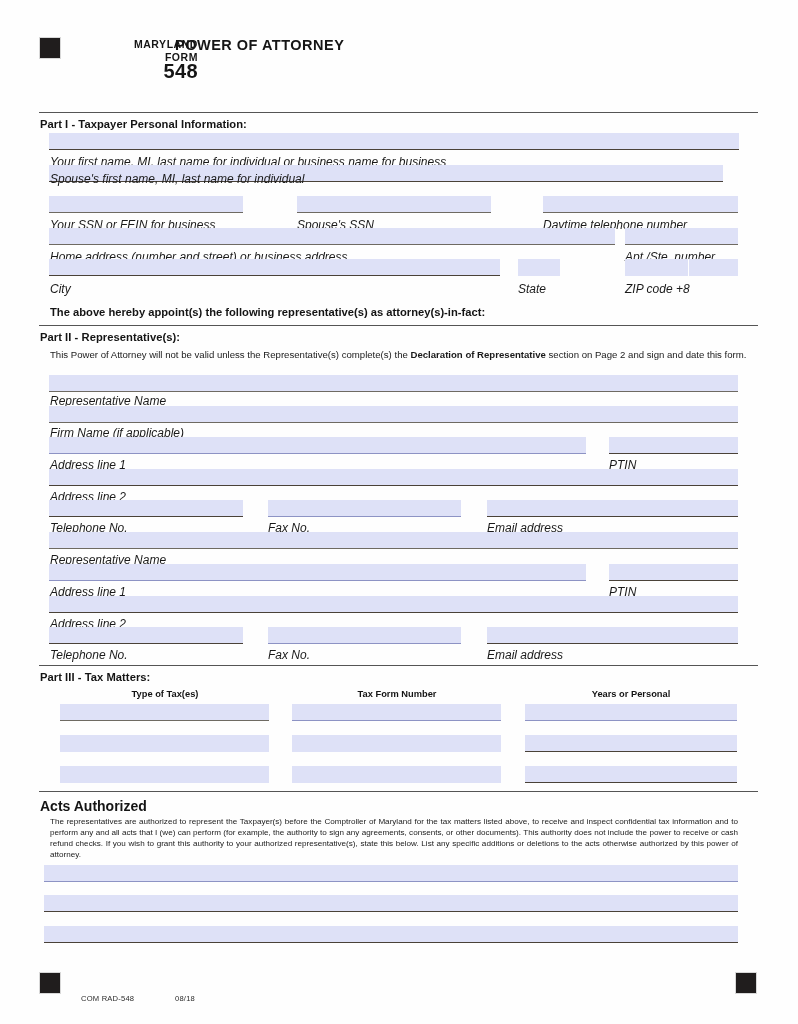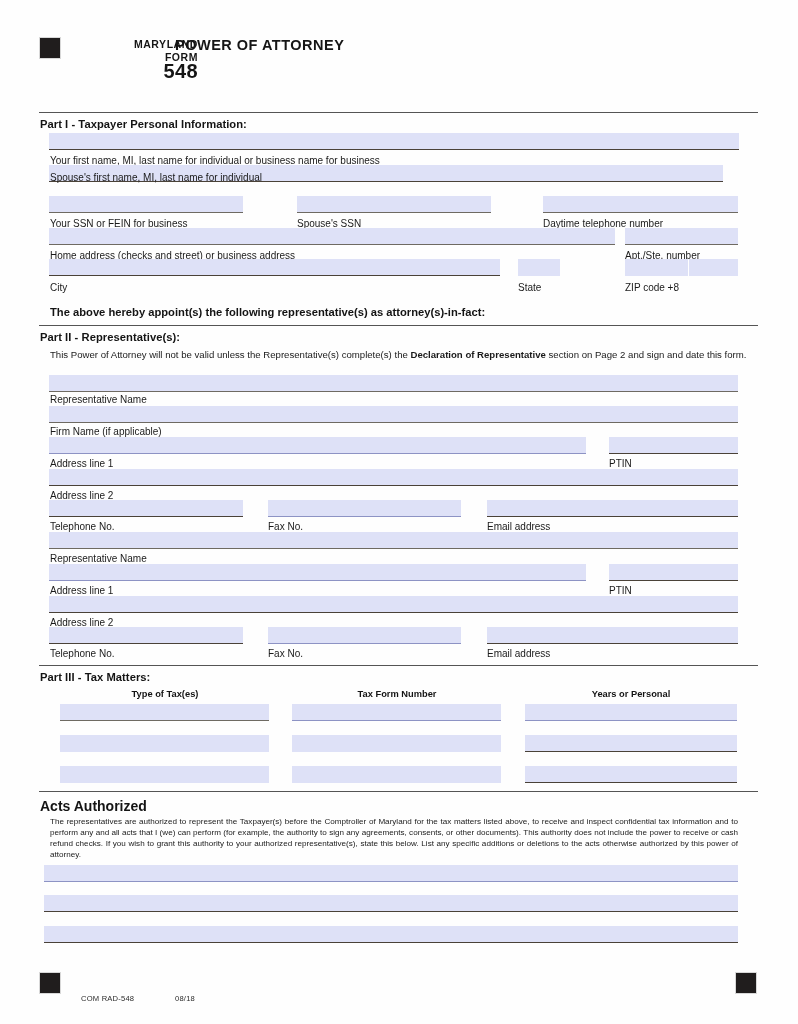--- a/index.html
+++ b/index.html
@@ -105,23 +105,24 @@
   .note-text b { font-weight: bold; }
   .body-para {
     position: absolute;
     font-size: 8.1px;
     line-height: 11.1px;
     color: #1a1a1a;
     text-align: justify;
   }
   .field-label {
     position: absolute;
-    font-size: 10px;
-    color: #1a1a1a;
-    white-space: nowrap;
+    font-size: 12px;
+    color: #1a1a1a;
+    white-space: nowrap;
+    font-style: italic;
   }
   .col-header {
     position: absolute;
     font-size: 9.3px;
     font-weight: bold;
     color: #141414;
     text-align: center;
     white-space: nowrap;
   }
   .footer-text {
@@ -177,21 +178,21 @@
 
   <div class="fld under-mid" style="left:49px; top:196px; width:194px; height:17px;"></div>
   <div class="fld under-mid" style="left:297px; top:196px; width:194px; height:17px;"></div>
   <div class="fld under-mid" style="left:543px; top:196px; width:195px; height:17px;"></div>
   <div class="field-label" style="left:50px; top:218px;">Your SSN or FEIN for business</div>
   <div class="field-label" style="left:297px; top:218px;">Spouse's SSN</div>
   <div class="field-label" style="left:543px; top:218px;">Daytime telephone number</div>
 
   <div class="fld under-mid" style="left:49px; top:228px; width:566px; height:17px;"></div>
   <div class="fld under-mid" style="left:625px; top:228px; width:113px; height:17px;"></div>
-  <div class="field-label" style="left:50px; top:250px;">Home address (checks and street) or business address</div>
+  <div class="field-label" style="left:50px; top:250px;">Home address (number and street) or business address</div>
   <div class="field-label" style="left:625px; top:250px;">Apt./Ste. number</div>
 
   <div class="fld under-dark" style="left:49px; top:259px; width:451px; height:17px;"></div>
   <div class="fld" style="left:518px; top:259px; width:42px; height:17px;"></div>
   <div class="fld" style="left:625px; top:259px; width:113px; height:17px;"></div>
   <div class="fld-divider" style="left:688px; top:259px; height:17px;"></div>
   <div class="field-label" style="left:50px; top:282px;">City</div>
   <div class="field-label" style="left:518px; top:282px;">State</div>
   <div class="field-label" style="left:625px; top:282px;">ZIP code +8</div>
 

